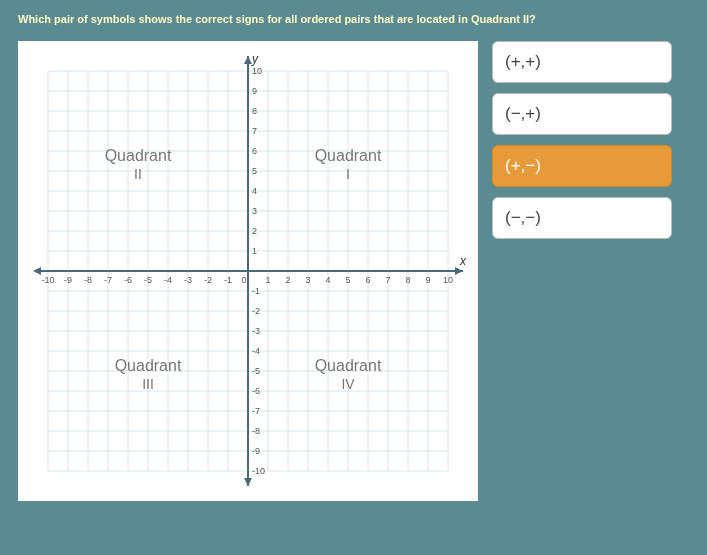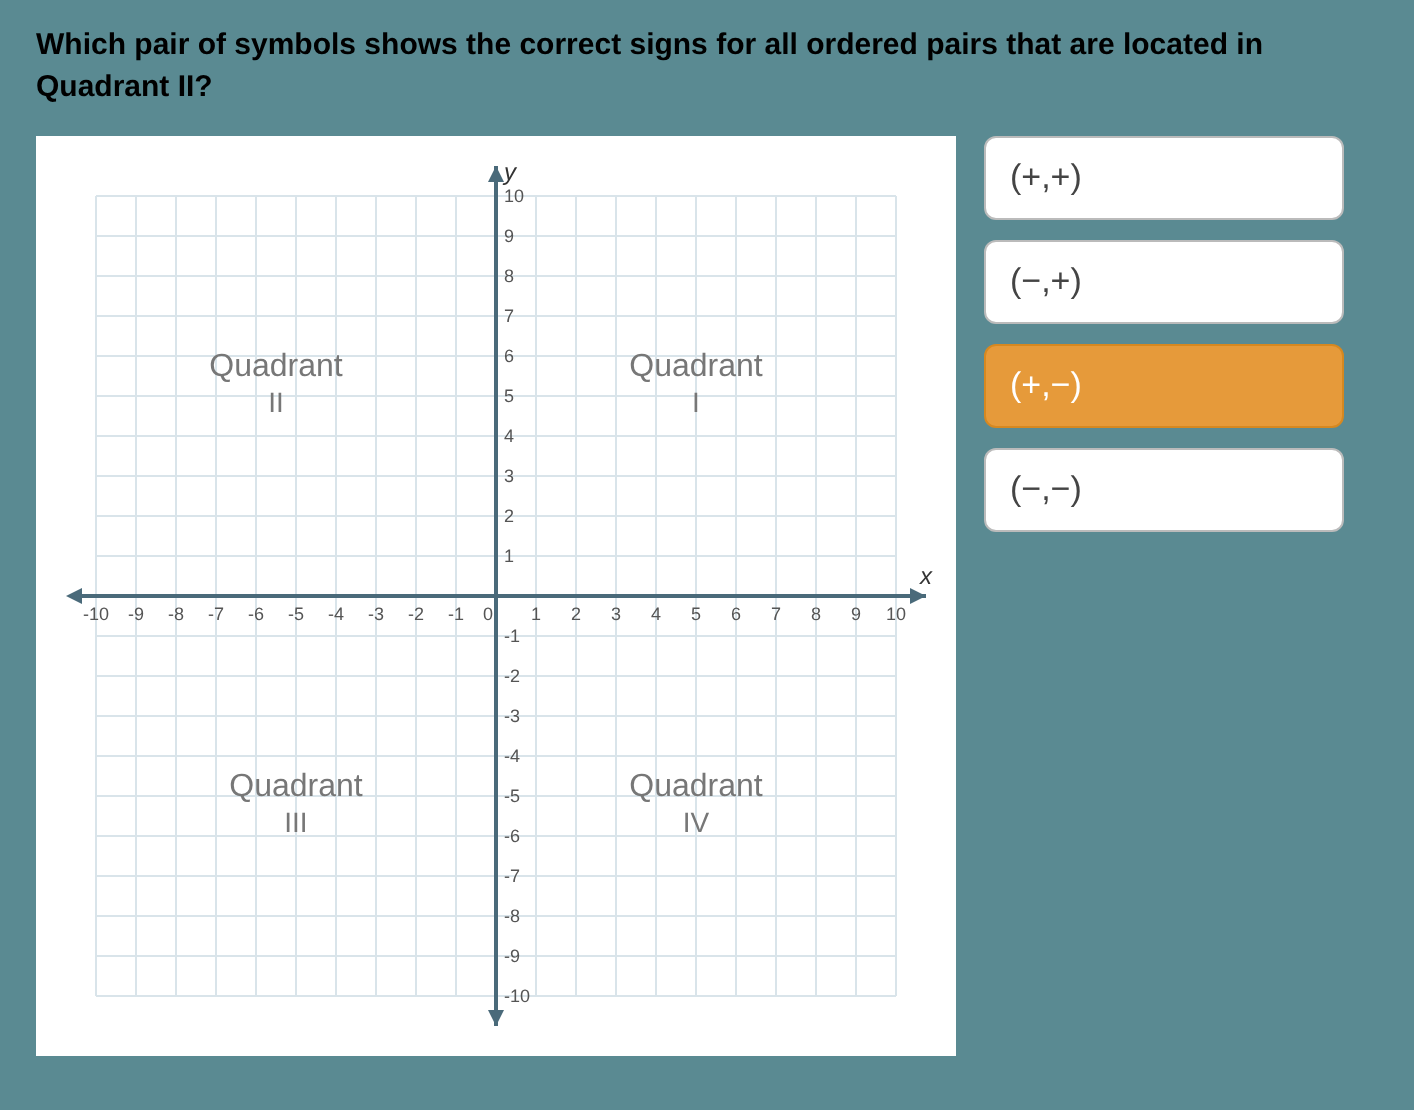--- a/index.html
+++ b/index.html
@@ -5,23 +5,23 @@
     * { box-sizing: border-box; margin: 0; padding: 0; }
     body {
       width: 707px;
       height: 555px;
       background: #5a8a92;
       font-family: Arial, sans-serif;
       padding: 12px 18px;
       position: relative;
     }
     .question {
-      font-size: 15px;
+      font-size: 11px;
       font-weight: bold;
-      color: #000000;
+      color: #fef9c3;
       margin-bottom: 14px;
       line-height: 1.4;
     }
     .content-row {
       display: flex;
       gap: 14px;
     }
     .graph-panel {
       background: #fff;
       width: 460px;

